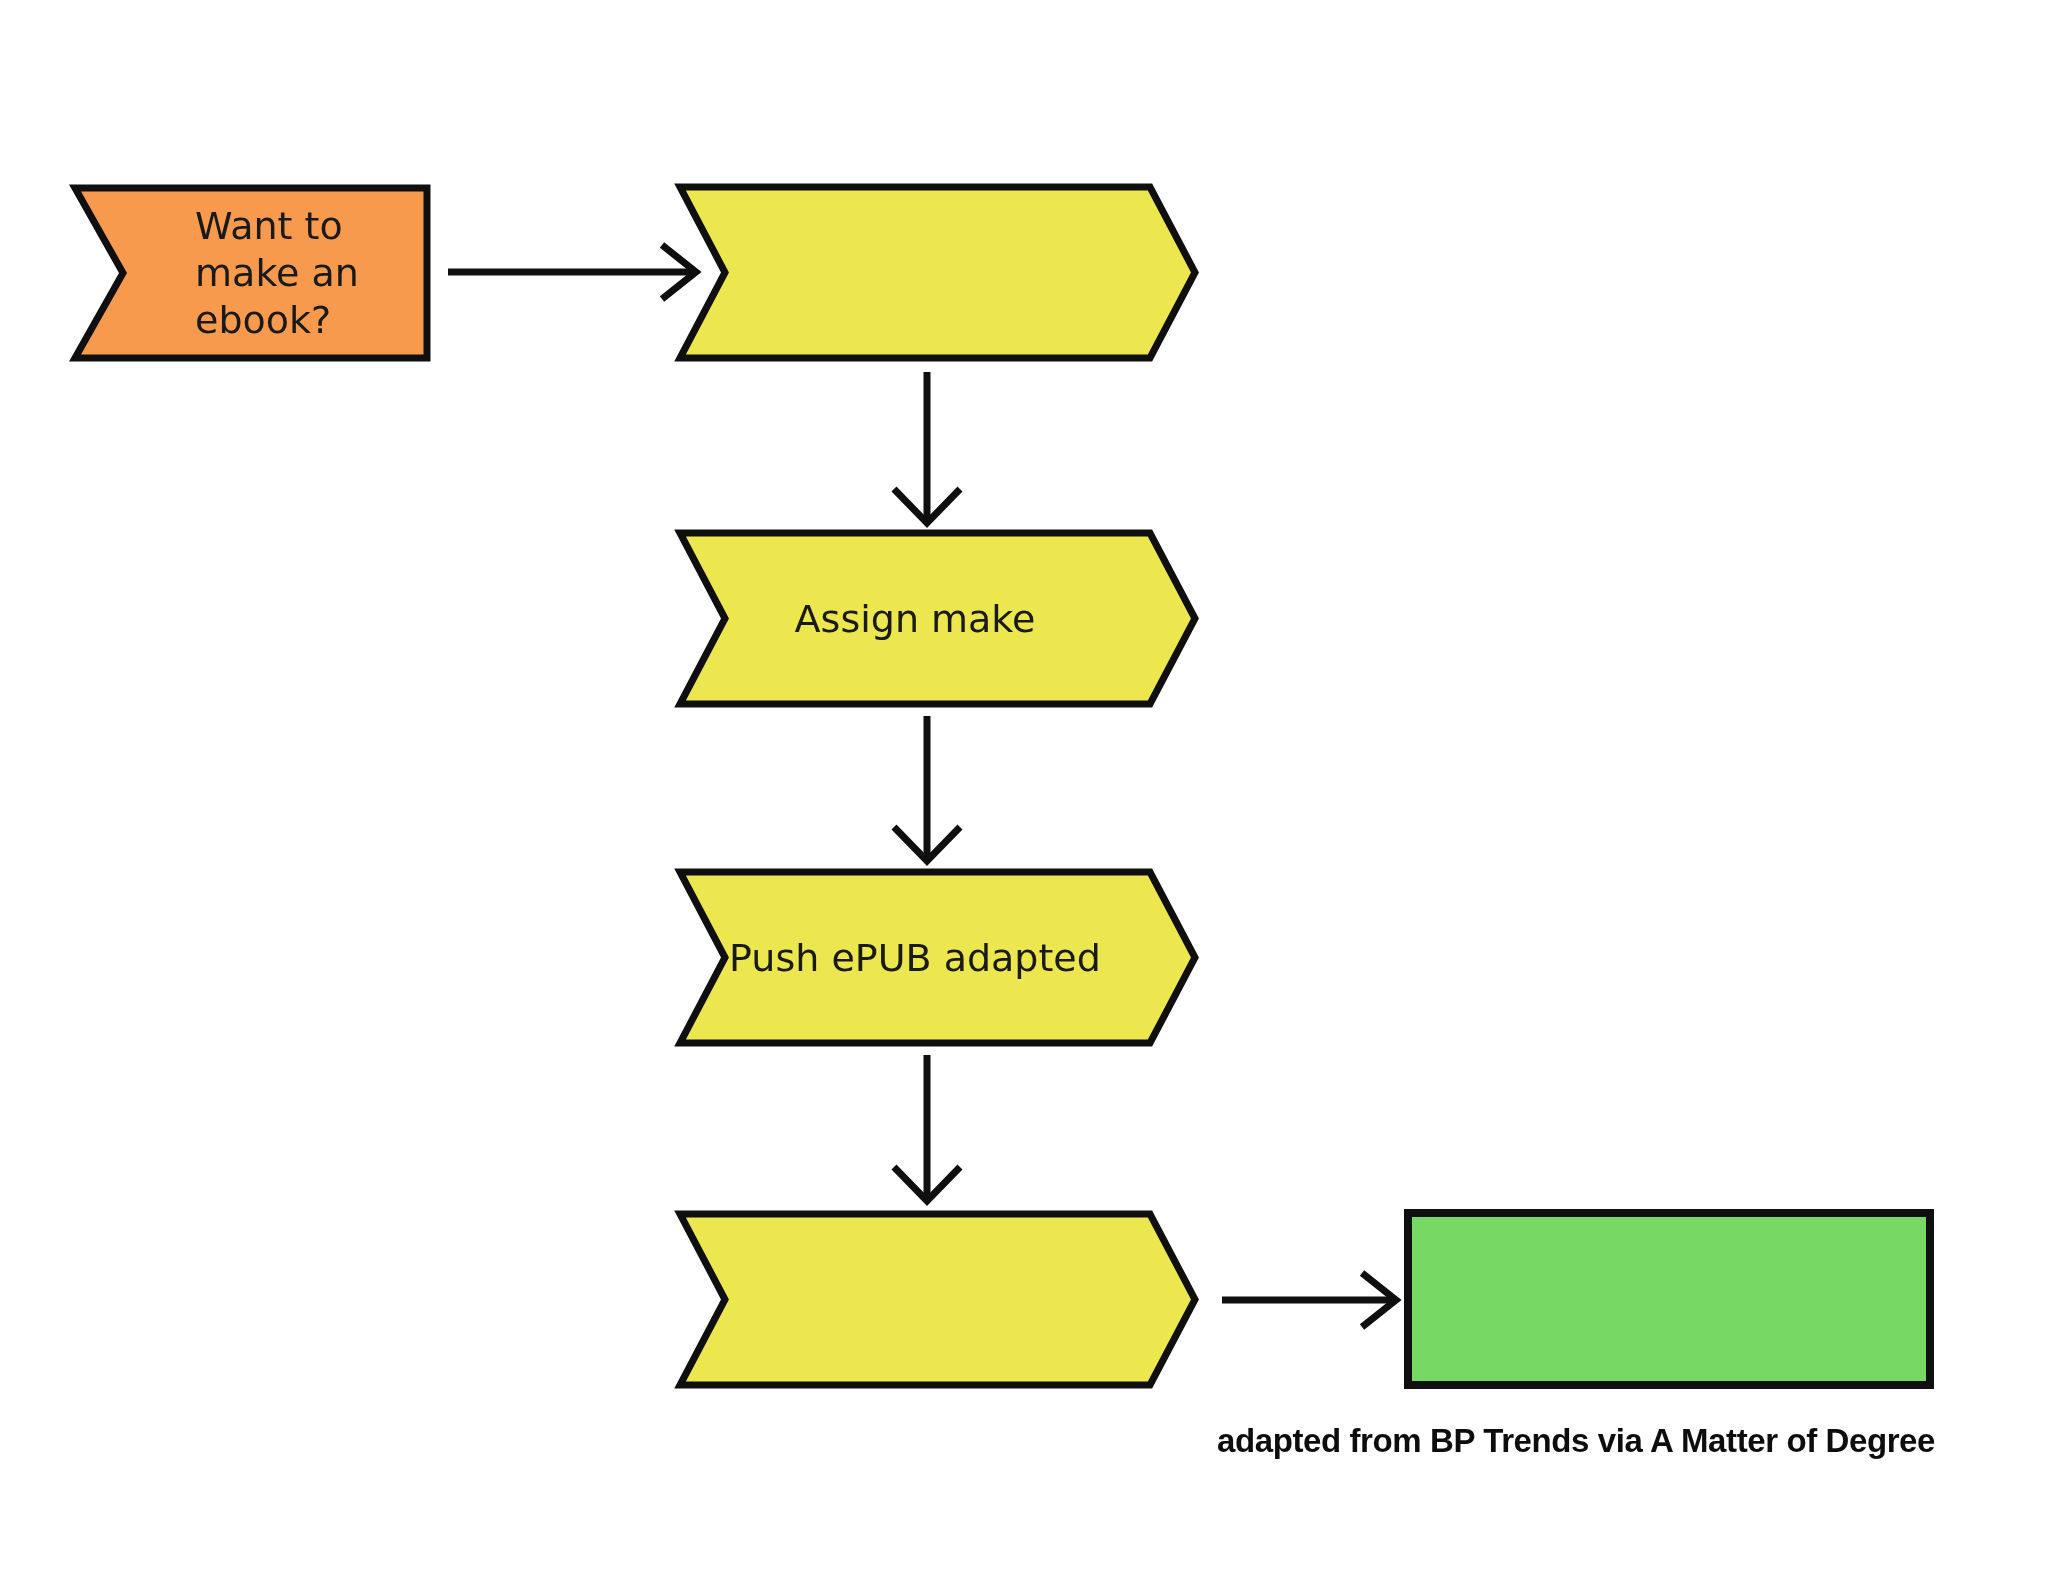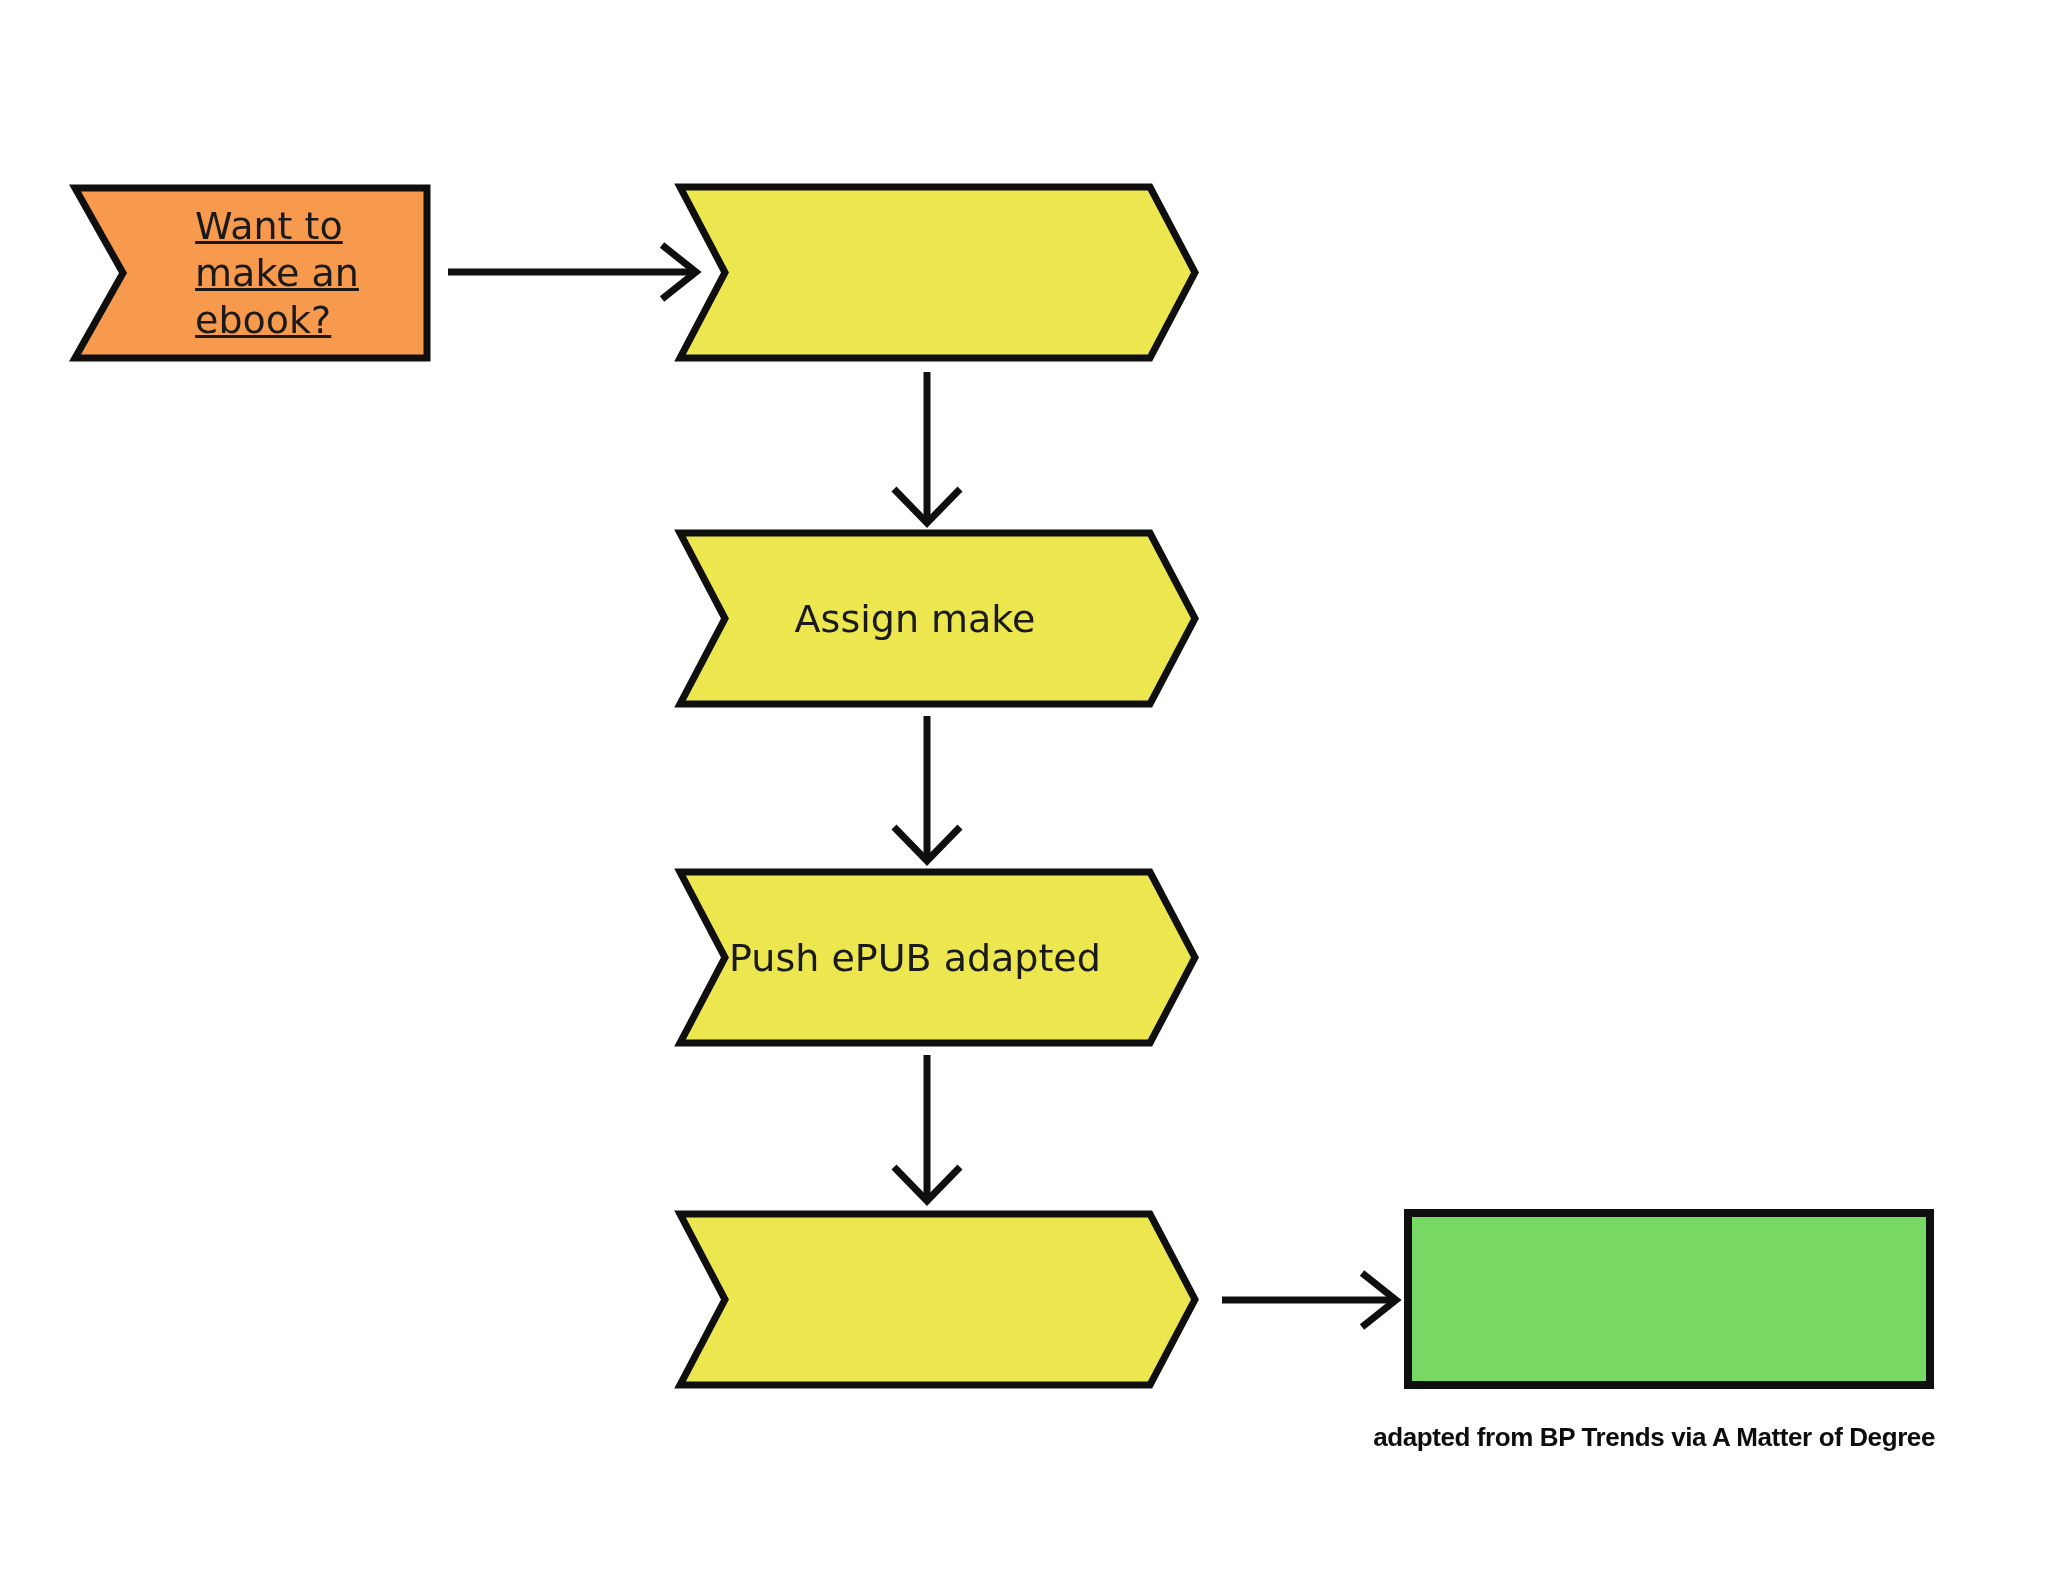--- a/index.html
+++ b/index.html
@@ -30,42 +30,41 @@
     font-size: 38px;
     pointer-events: none;
   }
   .label-start {
     left: 75px;  top: 188px;
     width: 352px; height: 170px;
     padding-left: 52px;
     line-height: 47px;
     white-space: pre-line;
     text-align: left;
-    text-decoration: underline;
   }
   .label-chevron {
     left: 680px;
     width: 515px; height: 171px;
     padding-right: 45px;
   }
   .label-sign   { top: 187px; }
   .label-assign { top: 533px; }
   .label-push   { top: 872px; }
   .label-tell   { top: 1214px; }
   .label-end {
     left: 1408px; top: 1213px;
     width: 522px; height: 172px;
   }
   .caption {
     position: absolute;
     right: 113px;
     top: 1422px;
     font-family: "Liberation Sans", sans-serif;
     font-weight: bold;
-    font-size: 26px;
+    font-size: 33px;
     letter-spacing: -0.4px;
     color: #0d0d0d;
     white-space: nowrap;
   }
 </style>
 </head>
 <body>
 
 <div class="canvas">
 

